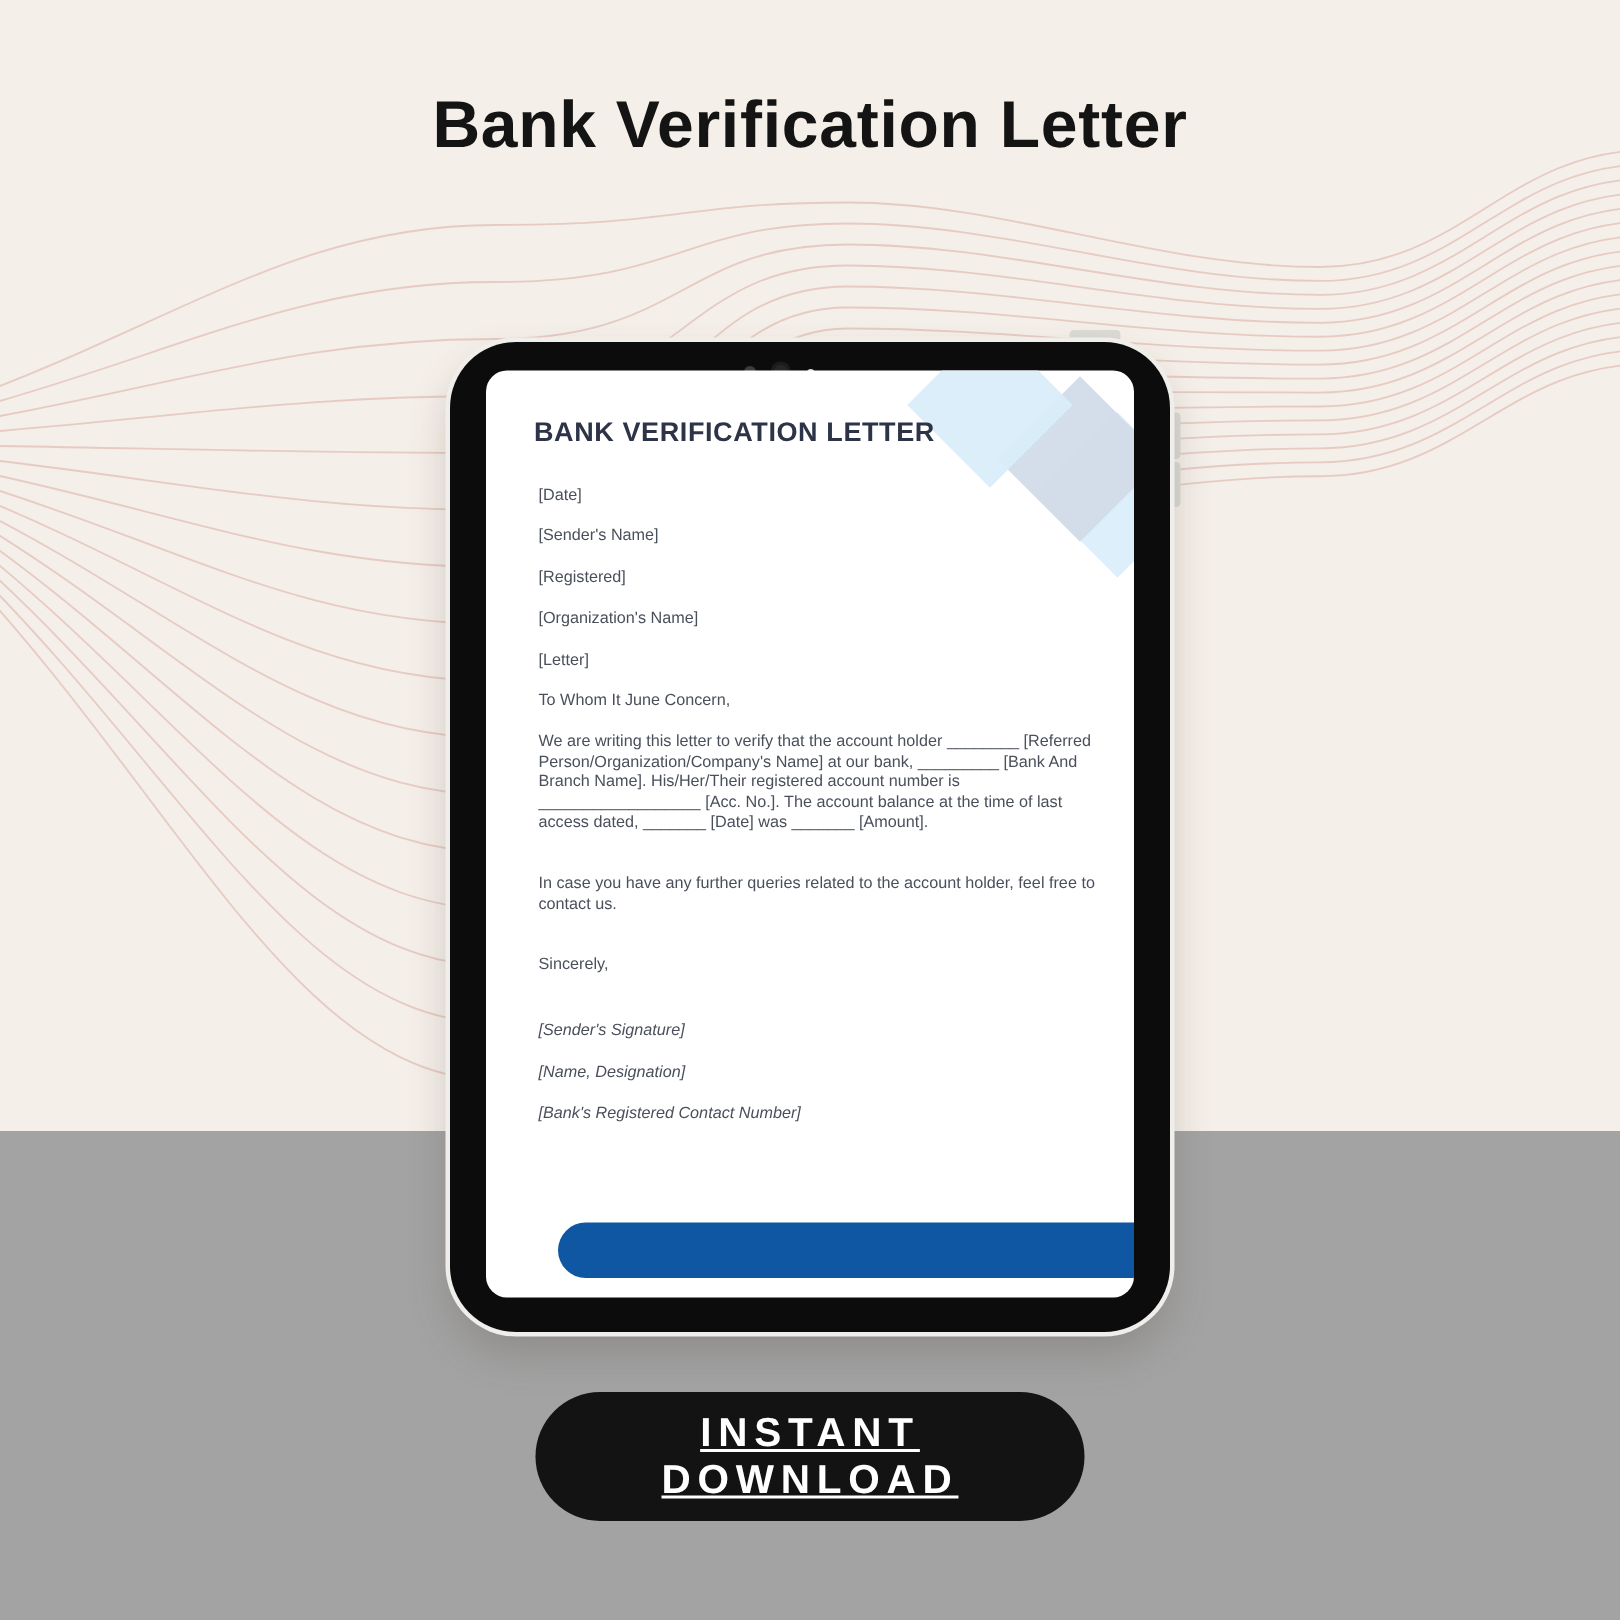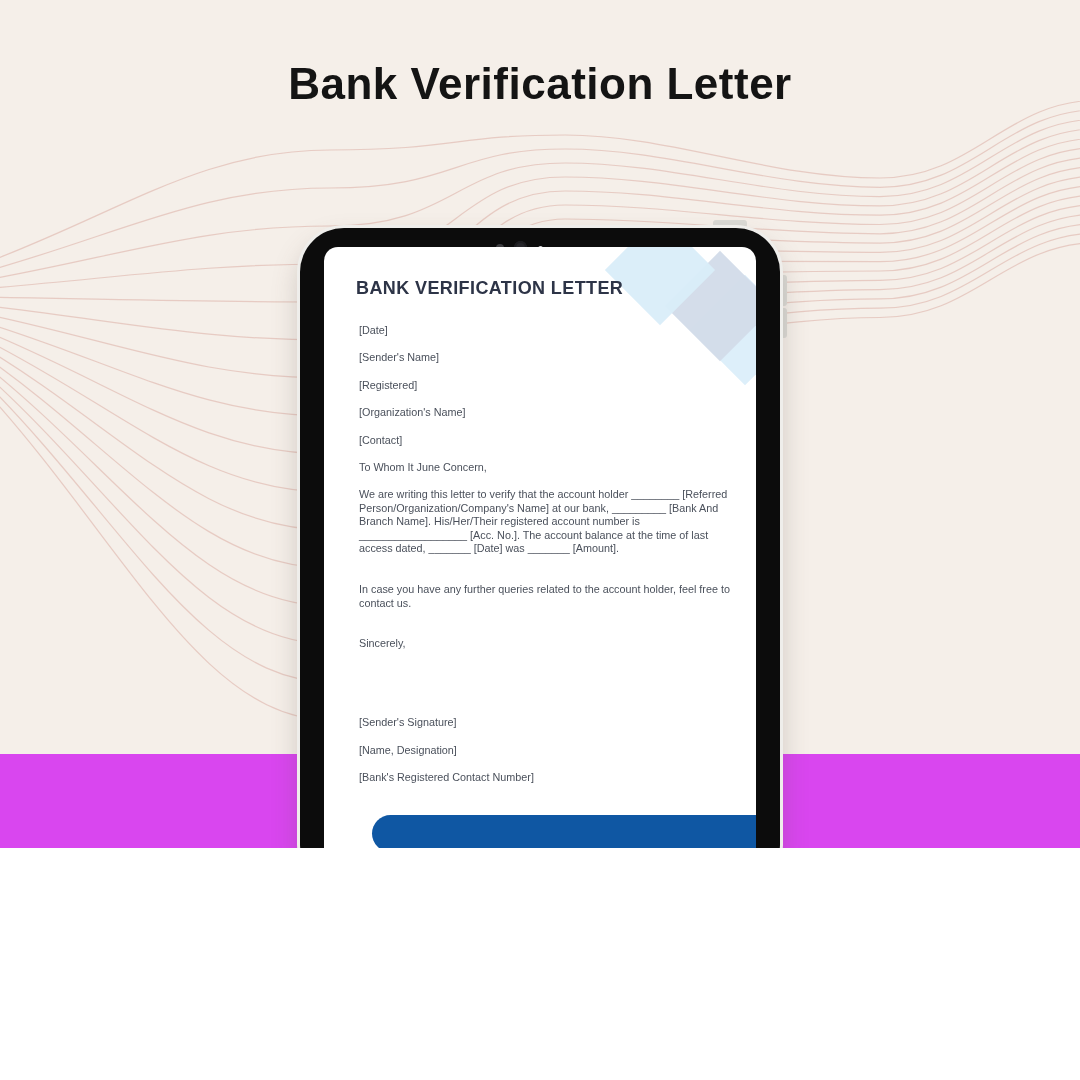--- a/index.html
+++ b/index.html
@@ -1,18 +1,18 @@
 <!DOCTYPE html>
 <html style="--bg-top: #f5efe9; --accent: #0f57a3; --heading-navy: #2d3447; --body-text: #4a505b; --cta-bg: #131313; --diamond-light: #d9edf9; --diamond-gray: #d2dbe9; --diamond-pale: #ddeffa;"><head>
 <meta charset="utf-8">
 <style>
   html,body{margin:0;padding:0;background:#fff;}
   .stage{
-    position:relative;width:1080px;height:848px;overflow:hidden;
-    background:#d946ef;font-family:"Liberation Sans",sans-serif;
+    position:relative;width:1080px;height:1080px;overflow:hidden;
+    background:#a3a3a3;font-family:"Liberation Sans",sans-serif;
   }
   
   .bg-top{
     position:absolute;left:0;top:0;width:1080px;height:754px;
     background:var(--bg-top,#f5efe9);overflow:hidden;
   }
   .bg-top svg{position:absolute;left:0;top:0;}
   
   .page-title{
     position:absolute;top:58px;left:0;width:1080px;margin:0;
@@ -51,21 +51,21 @@
     margin:0 0 0 11px;font-size:18px;line-height:19px;font-weight:700;
     letter-spacing:.4px;color:var(--heading-navy,#2d3447);
   }
   .doc p{margin:0;padding-left:14px;}
   .meta{margin-top:26px;}
   .meta p,.sig p{line-height:12px;margin:0 0 15.4px;}
   .salutation{margin-top:10px !important;line-height:12px !important;}
   .body-par{margin-top:15px !important;}
   .note{margin-top:27px !important;}
   .signoff{margin-top:27px !important;line-height:12px !important;}
-  .sig{margin-top:67px;}
+  .sig{margin-top:32px;font-style:italic;}
   .accent-bar{
     position:absolute;left:48px;right:0;bottom:13px;height:37px;
     border-radius:19px 0 0 19px;background:var(--accent,#0f57a3);z-index:2;
   }
   
   .cta{
     position:absolute;left:357px;top:928px;width:366px;height:86px;
     border:none;border-radius:43px;background:var(--cta-bg,#131313);
     color:#ffffff;font-family:"Liberation Sans",sans-serif;
     font-size:27px;font-weight:600;letter-spacing:4.5px;
@@ -117,21 +117,21 @@
         <div class="diamond dm-blue"></div>
 
         <div class="doc">
           <h2 class="doc-heading">BANK VERIFICATION LETTER</h2>
 
           <div class="meta">
             <p>[Date]</p>
             <p>[Sender's Name]</p>
             <p>[Registered]</p>
             <p>[Organization's Name]</p>
-            <p>[Contact]</p>
+            <p>[Letter]</p>
           </div>
 
           <p class="salutation">To Whom It June Concern,</p>
           <p class="body-par">We are writing this letter to verify that the account holder ________ [Referred Person/Organization/Company's Name] at our bank, _________ [Bank And Branch Name]. His/Her/Their registered account number is __________________ [Acc. No.]. The account balance at the time of last access dated, _______ [Date] was _______ [Amount].</p>
           <p class="note">In case you have any further queries related to the account holder, feel free to contact us.</p>
           <p class="signoff">Sincerely,</p>
 
           <div class="sig">
             <p>[Sender's Signature]</p>
             <p>[Name, Designation]</p>

